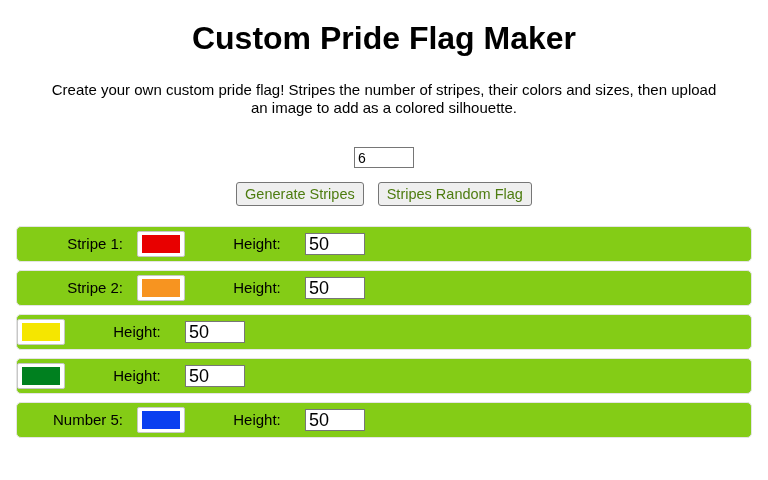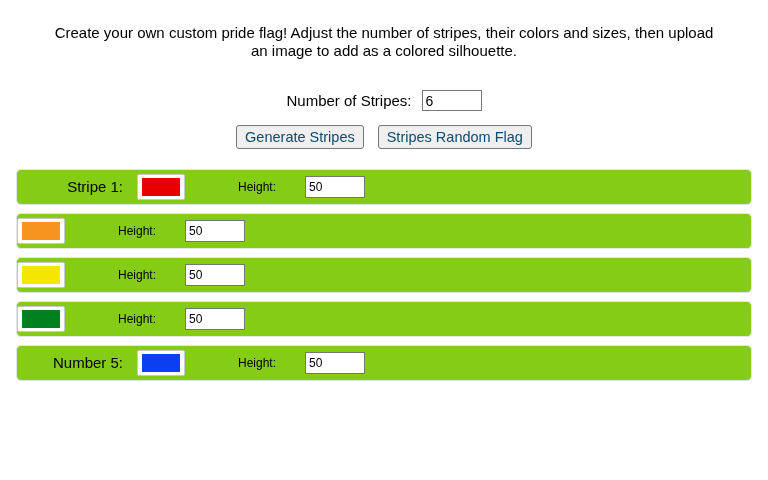--- a/index.html
+++ b/index.html
@@ -69,21 +69,21 @@
     gap: 14px;
   }
   .btn {
     font-family: "Liberation Sans", sans-serif;
     font-size: 14.5px;
     line-height: 16px;
     padding: 3px 8px;
     background: #efefef;
     border: 1px solid #767676;
     border-radius: 3px;
-    color: #0c4a6e;
+    color: #4d7c0f;
     cursor: pointer;
   }
   .stripe-list {
     margin-top: 20px;
     padding: 0 16px;
   }
   .stripe-row {
     display: flex;
     align-items: center;
     justify-content: center;
@@ -111,50 +111,50 @@
     display: inline-block;
     cursor: pointer;
     flex: 0 0 auto;
   }
   .swatch-fill {
     width: 100%;
     height: 100%;
     display: block;
   }
   .height-label {
-    font-size: 12px;
+    font-size: 15px;
     line-height: 18px;
     width: 120px;
     text-align: center;
     padding-left: 24px;
   }
   .height-input {
     width: 60px;
     height: 22px;
-    font-size: 12px;
+    font-size: 18px;
     font-family: "Liberation Sans", sans-serif;
     padding: 1px 3px;
     border: 1px solid #767676;
     background: #ffffff;
     color: #000000;
     border-radius: 0;
   }
   .row-spacer { flex: 1 1 auto; }
 </style>
 </head>
 <body>
 
 <div class="page">
 
-
-  <p class="page-desc">Create your own custom pride flag! Adjust the number of stripes, their colors and sizes, then upload an image to add as a colored silhouette.</p>
+  <h1 class="page-title">Custom Pride Flag Maker</h1>
+
+  <p class="page-desc">Create your own custom pride flag! Stripes the number of stripes, their colors and sizes, then upload an image to add as a colored silhouette.</p>
 
   <div class="controls">
     <div class="controls-row">
-      <span class="controls-label">Number of Stripes:</span>
       <input class="num-input" type="text" value="6" style="">
     </div>
     <div class="buttons-row">
       <button class="btn">Generate Stripes</button>
       <button class="btn">Stripes Random Flag</button>
     </div>
   </div>
 
   <div class="stripe-list">
 
@@ -162,20 +162,21 @@
       <span class="stripe-label">Stripe 1:</span>
       <span class="swatch">
         <span class="swatch-fill" style="background-color: rgb(232, 0, 0);"></span>
       </span>
       <span class="height-label">Height:</span>
       <input class="height-input" type="text" value="50" style="">
       <span class="row-spacer"></span>
     </div>
 
     <div class="stripe-row">
+      <span class="stripe-label">Stripe 2:</span>
       <span class="swatch">
         <span class="swatch-fill" style="background-color: rgb(247, 148, 32);"></span>
       </span>
       <span class="height-label">Height:</span>
       <input class="height-input" type="text" value="50" style="">
       <span class="row-spacer"></span>
     </div>
 
     <div class="stripe-row">
       <span class="swatch">

